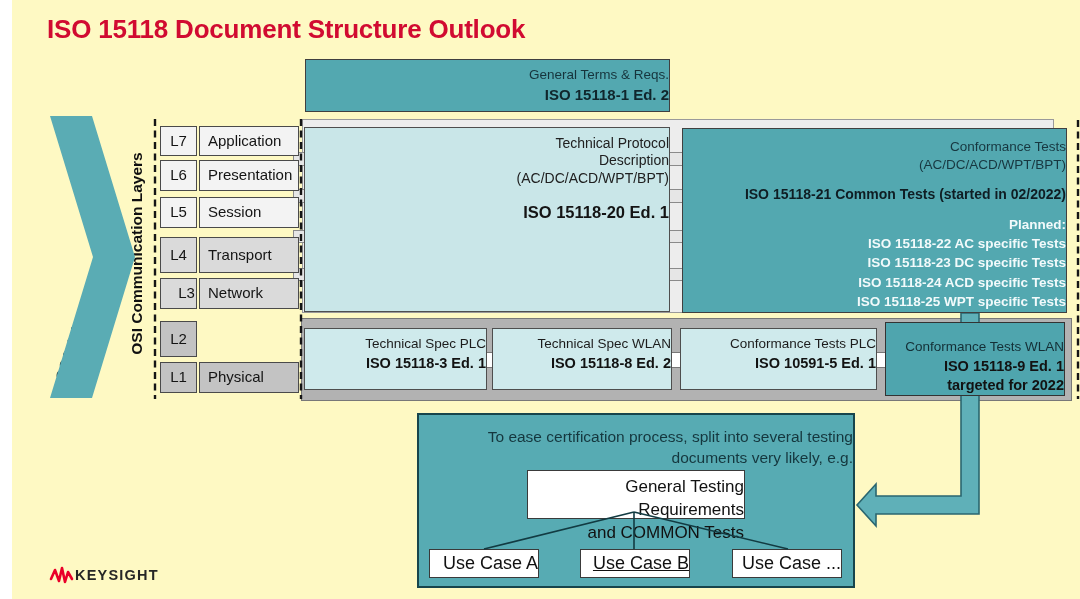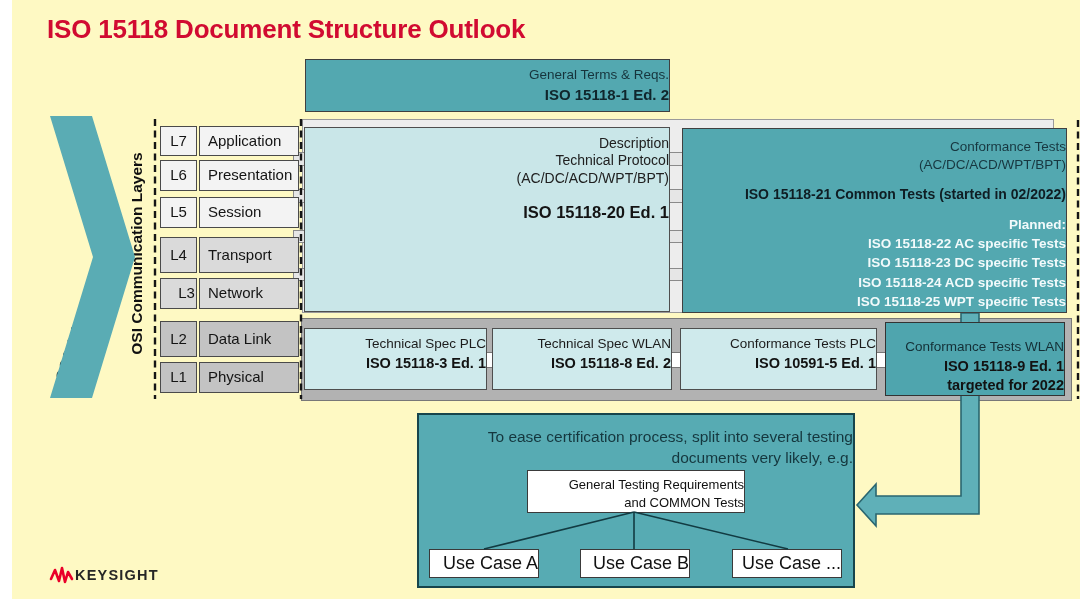--- a/index.html
+++ b/index.html
@@ -35,21 +35,21 @@
   .osi-num,.osi-name{position:absolute;box-sizing:border-box;border:1.6px solid #4a4a4a;font-size:15px;color:#141414;z-index:4;}
   .osi-num{left:148px;width:37px;text-align:center;}
   .osi-name{left:187px;width:100px;padding-left:8px;}
   .gA{background:#f3f3f3;} .gB{background:#dadada;} .gC{background:#c3c3c3;}
   
   .tab{position:absolute;box-sizing:border-box;background:#e6e6e6;border:1px solid #8a8a8a;z-index:3;}
   .tab.white{background:#ffffff;border-color:#777777;}
   
   .bottom-box{left:405px;top:413px;width:438px;height:175px;background:#57abb3;border:2px solid #17454c;}
   .bottom-box .txt{font-size:15.5px;color:#15373e;margin-top:11px;line-height:1.38;}
-  .root-box{left:515px;top:470px;width:218px;height:43px;background:#ffffff;border:1.5px solid #3a3a3a;font-size:13px;color:#111;line-height:1.35;padding-top:5px;}
+  .root-box{left:515px;top:470px;width:218px;height:49px;background:#ffffff;border:1.5px solid #3a3a3a;font-size:17px;color:#111;line-height:1.35;padding-top:5px;}
   .case-box{top:549px;width:110px;height:29px;background:#ffffff;border:1.5px solid #3a3a3a;font-size:18px;color:#111;line-height:26px;}
   
   .ccs-label{left:-2px;top:322px;width:132px;text-align:center;font-style:italic;font-weight:600;font-size:15px;color:#14323a;transform:rotate(-72deg);z-index:6;white-space:nowrap;}
   .osi-axis-label{left:9px;top:245px;width:230px;height:17px;text-align:center;font-weight:bold;font-size:15.5px;color:#101010;transform:rotate(-90deg);z-index:6;white-space:nowrap;}
   .wordmark{left:63px;top:567px;font-size:14.5px;font-weight:800;letter-spacing:1.2px;color:#262626;z-index:6;}
   svg.layer{position:absolute;left:0;top:0;pointer-events:none;}
   .svg-back{z-index:2;} .svg-front{z-index:8;}
 </style>
 </head>
 <body>
@@ -74,39 +74,38 @@
   <div class="abs osi-name gA" style="top:126px;height:30px;line-height:27px;">Application</div>
   <div class="abs osi-num gA" style="top:160px;height:31px;line-height:28px;">L6</div>
   <div class="abs osi-name gA" style="top:160px;height:31px;line-height:28px;">Presentation</div>
   <div class="abs osi-num gA" style="top:197px;height:31px;line-height:28px;">L5</div>
   <div class="abs osi-name gA" style="top:197px;height:31px;line-height:28px;">Session</div>
   <div class="abs osi-num gB" style="top:237px;height:36px;line-height:33px;">L4</div>
   <div class="abs osi-name gB" style="top:237px;height:36px;line-height:33px;">Transport</div>
   <div class="abs osi-num gB" style="top:278px;height:31px;line-height:28px;padding-left:16px;">L3</div>
   <div class="abs osi-name gB" style="top:278px;height:31px;line-height:28px;">Network</div>
   <div class="abs osi-num gC" style="top:321px;height:36px;line-height:33px;">L2</div>
-  <div class="abs osi-name gC" style="top:321px;height:36px;line-height:33px;">Data Link</div>
   <div class="abs osi-num gC" style="top:362px;height:31px;line-height:28px;">L1</div>
   <div class="abs osi-name gC" style="top:362px;height:31px;line-height:28px;">Physical</div>
 
   <div class="abs tab" style="left:281px;top:152px;width:13px;height:14px;"></div>
   <div class="abs tab" style="left:281px;top:189px;width:13px;height:14px;"></div>
   <div class="abs tab" style="left:281px;top:230px;width:13px;height:13px;"></div>
   <div class="abs tab" style="left:281px;top:268px;width:13px;height:13px;"></div>
   <div class="abs tab" style="left:654px;top:152px;width:20px;height:14px;"></div>
   <div class="abs tab" style="left:654px;top:189px;width:20px;height:14px;"></div>
   <div class="abs tab" style="left:654px;top:230px;width:20px;height:13px;"></div>
   <div class="abs tab" style="left:654px;top:268px;width:20px;height:13px;"></div>
   <div class="abs tab white" style="left:473px;top:352px;width:9px;height:16px;"></div>
   <div class="abs tab white" style="left:658px;top:352px;width:11px;height:16px;"></div>
   <div class="abs tab white" style="left:863px;top:352px;width:11px;height:16px;"></div>
 
   <div class="abs box protocol-box">
+    <div class="ln">Technical Protocol</div>
     <div class="ln">Description</div>
-    <div class="ln">Technical Protocol</div>
     <div class="ln">(AC/DC/ACD/WPT/BPT)</div>
     <div class="std">ISO 15118-20 Ed. 1</div>
   </div>
 
   <div class="abs box conf-box">
     <div class="ln">Conformance Tests</div>
     <div class="ln">(AC/DC/ACD/WPT/BPT)</div>
     <div class="common">ISO 15118-21 Common Tests (started in 02/2022)</div>
     <div class="planned">
       <div>Planned:</div>
@@ -137,21 +136,21 @@
 
   <div class="abs box bottom-box">
     <div class="txt">To ease certification process, split into several testing</div>
     <div class="txt" style="margin-top:0;">documents very likely, e.g.</div>
   </div>
   <div class="abs box root-box">
     <div>General Testing Requirements</div>
     <div>and COMMON Tests</div>
   </div>
   <div class="abs box case-box" style="left:417px;">Use Case A</div>
-  <div class="abs box case-box" style="left:568px;">Use Case B</div>
+  <div class="abs box case-box" style="left:568px;text-decoration:underline;">Use Case B</div>
   <div class="abs box case-box" style="left:720px;">Use Case ...</div>
 
   <div class="abs ccs-label">CCS Advanced</div>
   <div class="abs osi-axis-label">OSI Communication Layers</div>
 
   <svg class="layer svg-front" width="1080" height="599">
     <polygon points="38,116 80,116 123,257 80,398 38,398 81,257" fill="#5aacb4"></polygon>
     <path d="M143,119 V399" stroke="#151515" stroke-width="2.4" stroke-dasharray="7,4.5" fill="none"></path>
     <path d="M289,119 V399" stroke="#151515" stroke-width="2.4" stroke-dasharray="7,4.5" fill="none"></path>
     <path d="M1066,120 V399" stroke="#151515" stroke-width="2.4" stroke-dasharray="7,4.5" fill="none"></path>

